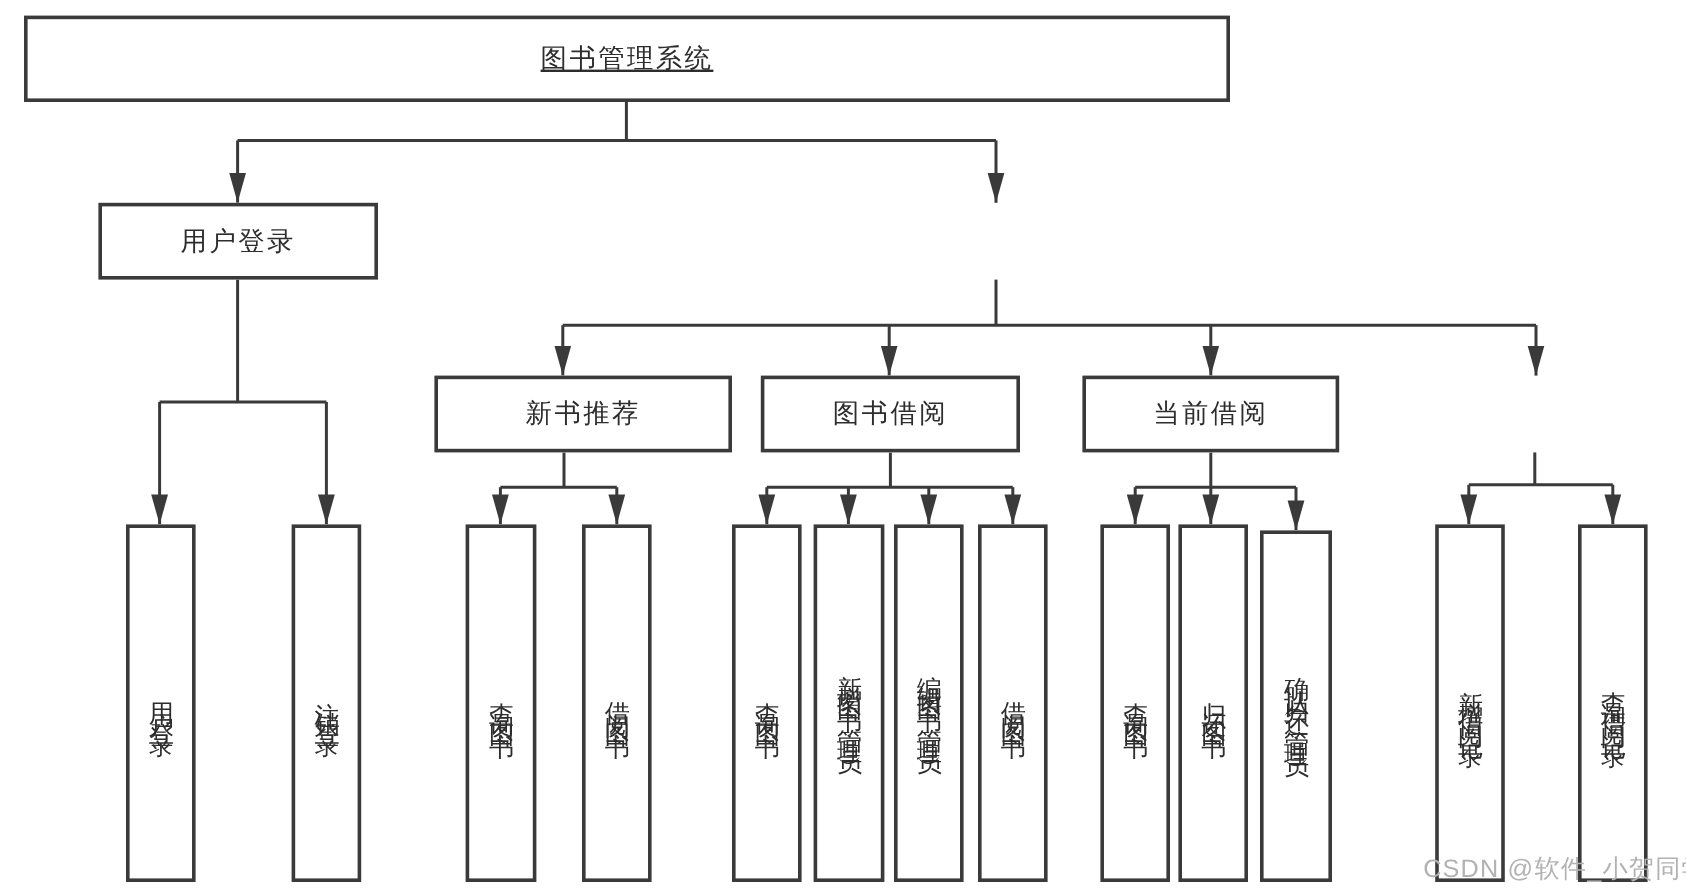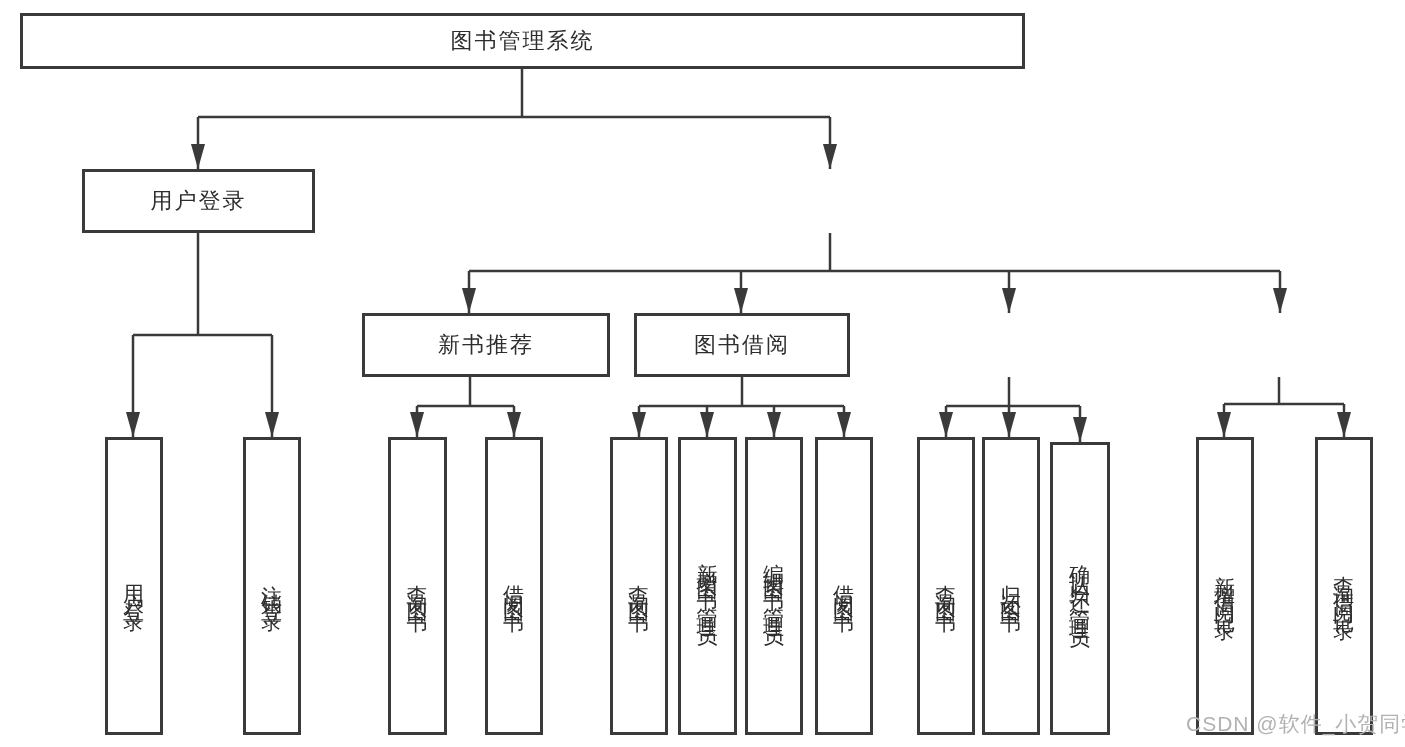--- a/index.html
+++ b/index.html
@@ -94,33 +94,36 @@
       <line x1="1009" y1="406" x2="1009" y2="437" marker-end="url(#ah)"></line>
       <line x1="1080" y1="406" x2="1080" y2="442" marker-end="url(#ah)"></line>
 
       <line x1="1279" y1="377" x2="1279" y2="404"></line>
       <line x1="1224" y1="404" x2="1344" y2="404"></line>
       <line x1="1224" y1="404" x2="1224" y2="437" marker-end="url(#ah)"></line>
       <line x1="1344" y1="404" x2="1344" y2="437" marker-end="url(#ah)"></line>
     </g>
   </svg>
 
-  <div class="node" style="left:20px; top:13px; width:1005px; height:56px;">
+  <div class="node" style="left:20px; top:13px; width:1005px; height:72px;text-decoration:underline;">
     <span class="h-label">图书管理系统</span>
   </div>
 
   <div class="node" style="left:82px; top:169px; width:233px; height:64px;">
     <span class="h-label">用户登录</span>
   </div>
 
   <div class="node" style="left:362px; top:313px; width:248px; height:64px;">
     <span class="h-label">新书推荐</span>
   </div>
   <div class="node" style="left:634px; top:313px; width:216px; height:64px;">
     <span class="h-label">图书借阅</span>
+  </div>
+  <div class="node" style="left:902px; top:313px; width:214px; height:64px;">
+    <span class="h-label">当前借阅</span>
   </div>
 
   <div class="node leaf" style="left:105px; top:437px; width:58px; height:298px;">
     <span class="v-label">用户登录</span>
   </div>
   <div class="node leaf" style="left:243px; top:437px; width:58px; height:298px;">
     <span class="v-label">注销登录</span>
   </div>
 
   <div class="node leaf" style="left:388px; top:437px; width:59px; height:298px;">

